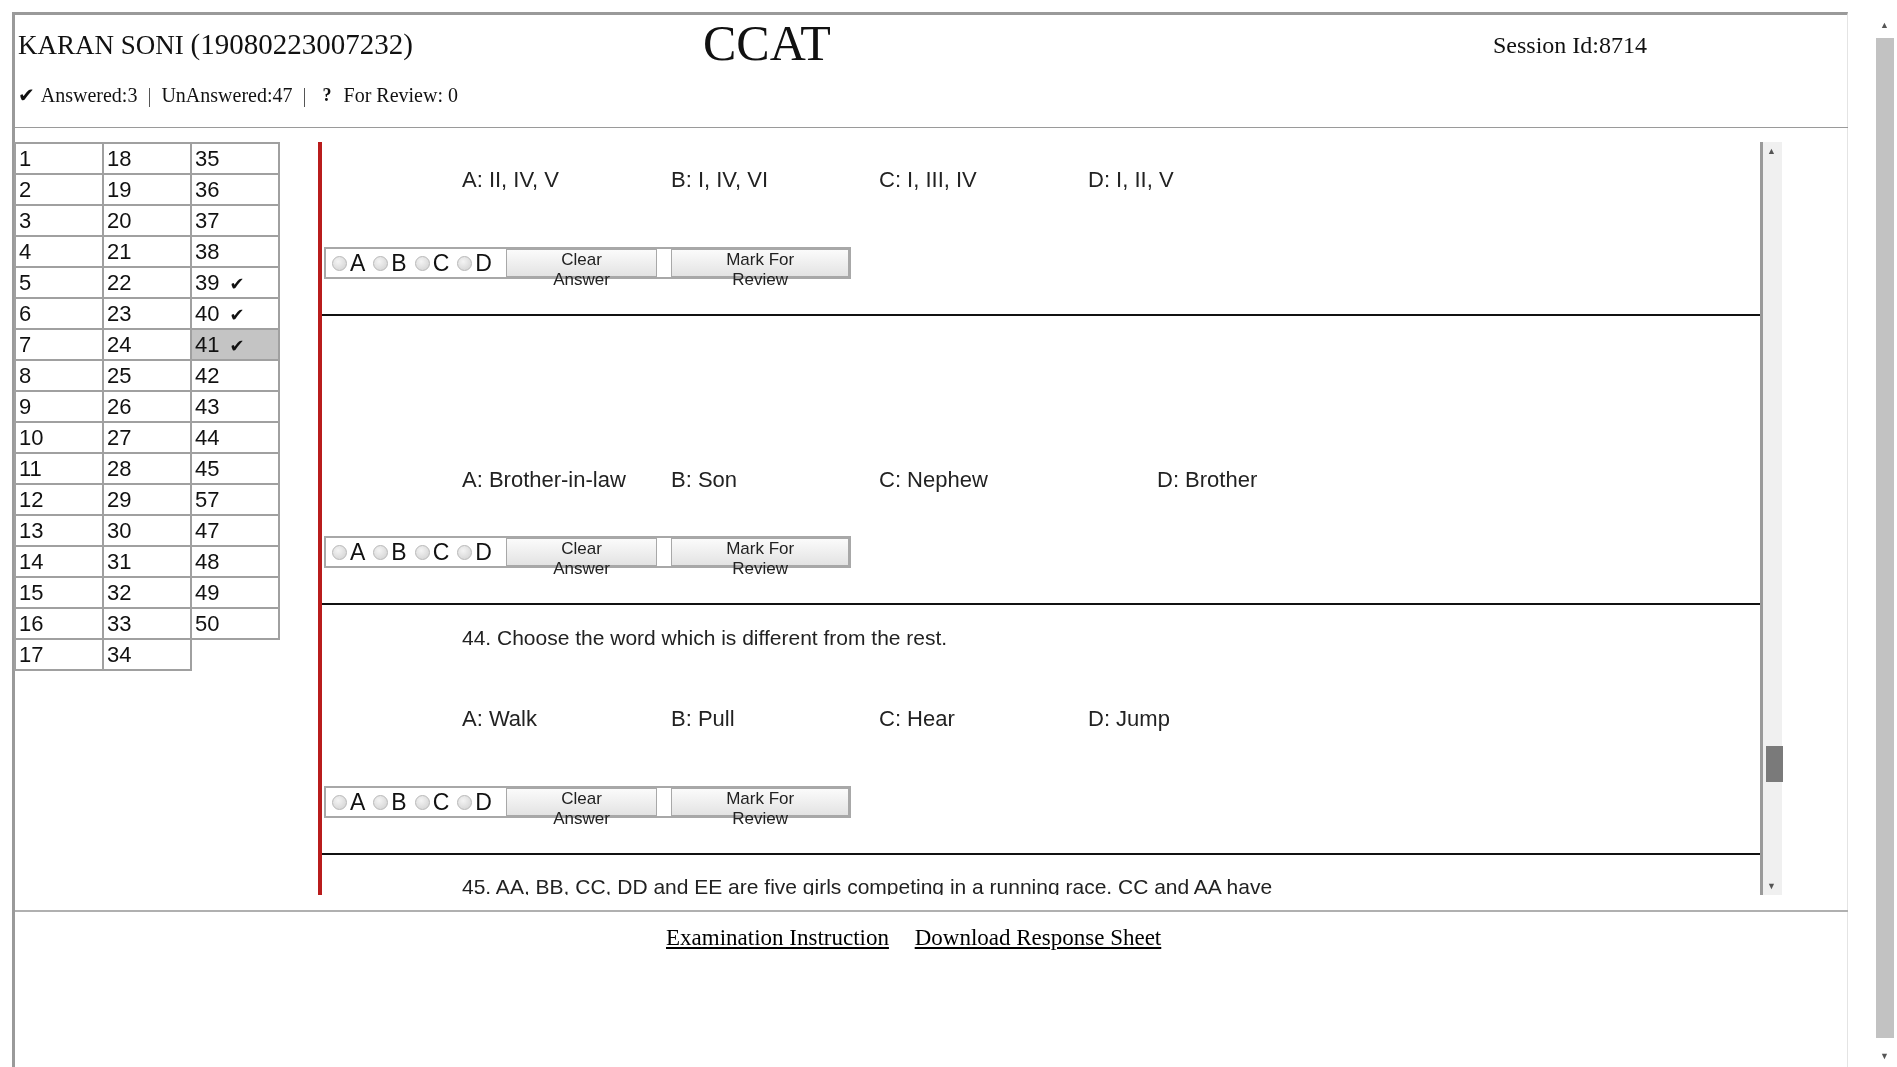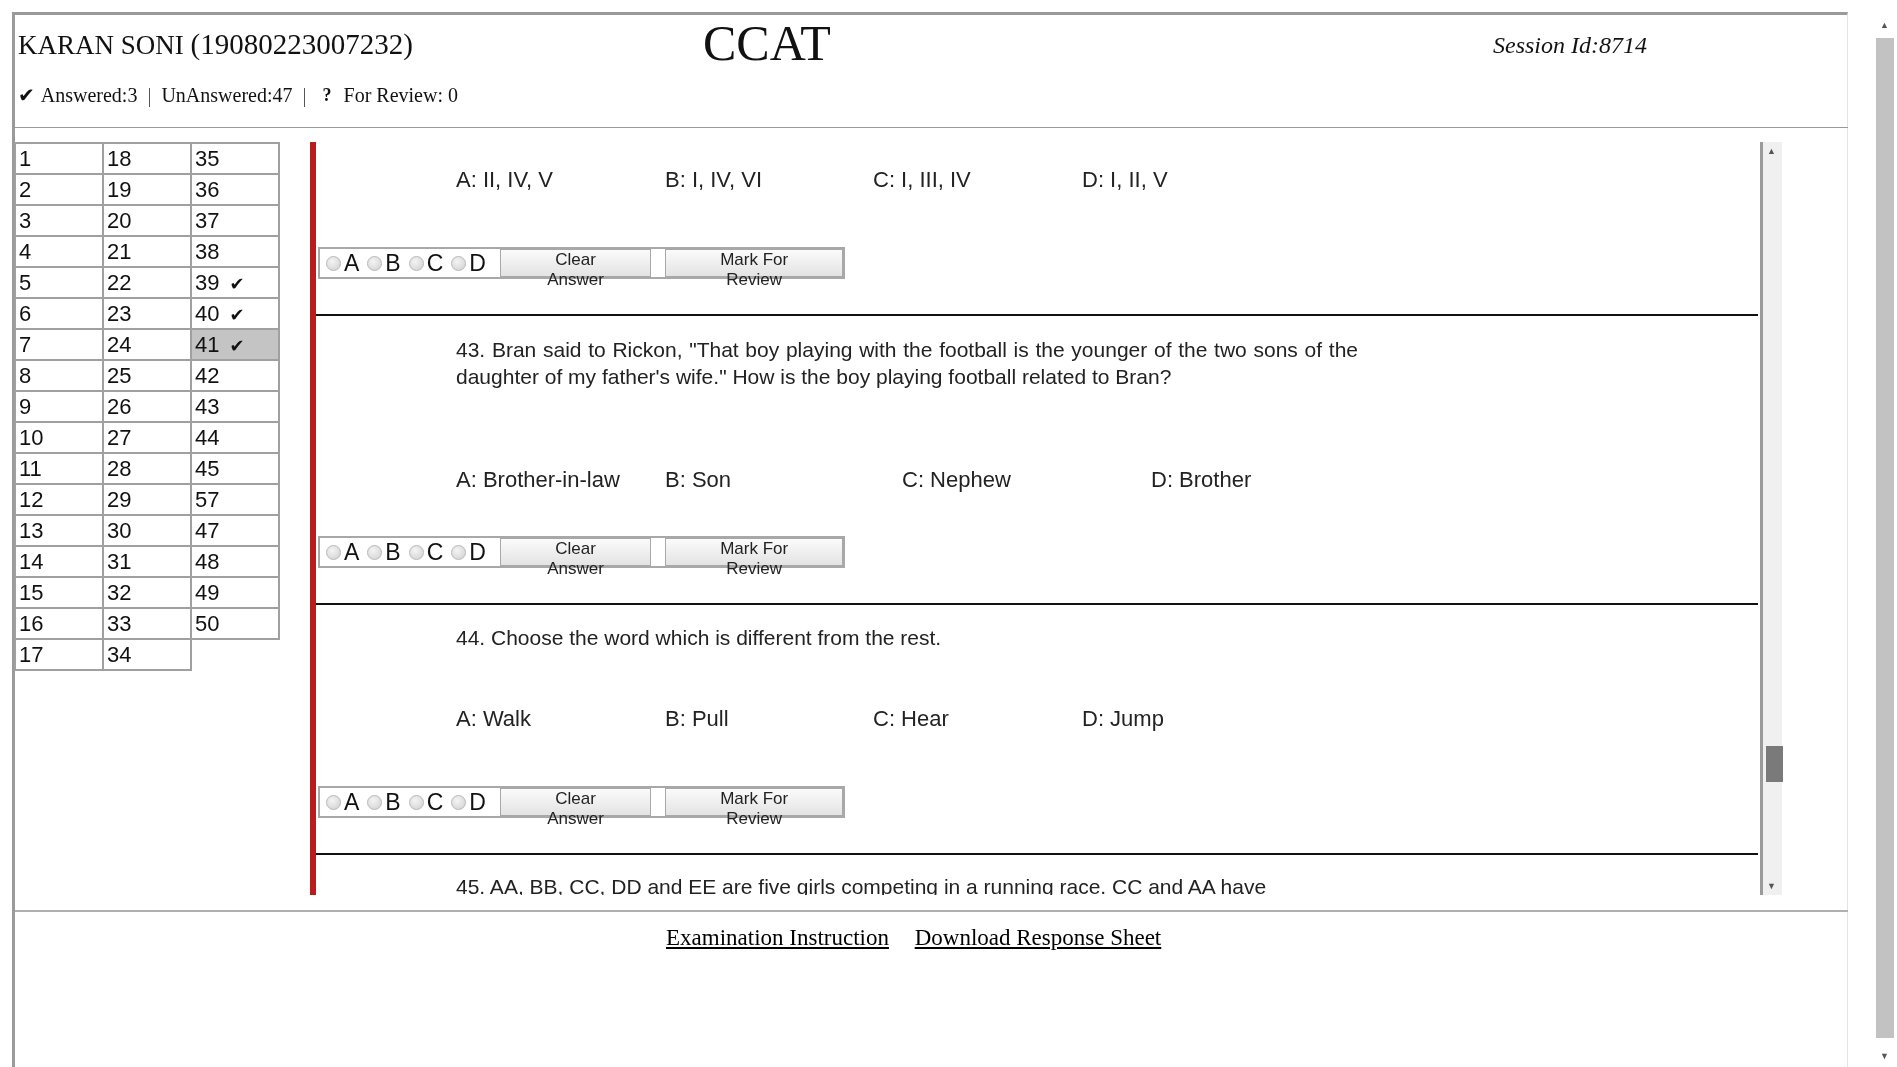--- a/index.html
+++ b/index.html
@@ -8,35 +8,35 @@
     background:#ffffff; font-family:"Liberation Serif", serif; color:#111;
   }
   .frame {
     position:absolute; left:12px; top:12px; width:1836px; height:1055px;
     border-top:3px solid #9a9a9a; border-left:3px solid #9a9a9a;
     border-right:1px solid #e4e4e4; box-sizing:border-box;
   }
   .name-line { position:absolute; left:18px; top:28px; font-size:27px; }
   .name-line .id { font-size:29px; }
   .title { position:absolute; left:703px; top:14px; font-size:50px; font-family:"Liberation Serif", serif; }
-  .session { position:absolute; left:1493px; top:32px; font-size:24px;font-style:italic; }
+  .session { position:absolute; left:1493px; top:32px; font-size:24px; }
   .status { position:absolute; left:18px; top:83px; font-size:20px; display:flex; align-items:center; gap:6px; }
   .status .sep { color:#555; margin:0 4px; }
   .status .check { font-size:20px; }
   .status .q { font-weight:bold; font-size:18px; margin-left:6px; margin-right:6px; }
   .hsep-top { position:absolute; left:15px; top:127px; width:1833px; height:1px; background:#9a9a9a; }
   .hsep-bottom { position:absolute; left:15px; top:910px; width:1833px; height:2px; background:#b0b0b0; }
 
   .grid { position:absolute; left:14px; top:142px; border-collapse:collapse; font-family:"Liberation Sans", sans-serif; font-size:22px; }
   .grid td { width:88px; height:31px; border:2px solid #a0a0a0; padding:0 0 0 3px; box-sizing:border-box; color:#111; cursor:pointer; }
   .grid td.empty { border:none; cursor:default; }
   .grid td.current { background:#c4c4c4; }
   .grid td .tick { margin-left:10px; font-size:18px; }
 
-  .qpane { position:absolute; left:310px; top:142px; width:1442px; height:753px; overflow:hidden; border-left:6px solid #b91c1c; font-family:"Liberation Sans", sans-serif; }
+  .qpane { position:absolute; left:318px; top:142px; width:1442px; height:753px; overflow:hidden; border-left:4px solid #b91c1c; font-family:"Liberation Sans", sans-serif; }
   .vscroll { position:absolute; left:1760px; top:142px; width:22px; height:753px; background:#f0f0f0; border-left:3px solid #9a9a9a; box-sizing:border-box; }
   .vscroll .up, .vscroll .down { position:absolute; left:4px; font-size:9px; color:#555; }
   .vscroll .up { top:4px; } .vscroll .down { bottom:4px; }
   .vscroll .thumb { position:absolute; left:3px; top:604px; width:17px; height:36px; background:#7a7a7a; }
 
   .opts { position:absolute; font-size:22px; color:#222; }
   .qtext { position:absolute; left:140px; font-size:21px; line-height:27px; color:#222; text-align:justify; width:902px; }
   .answer-bar {
     position:absolute; left:2px; width:527px; height:32px; border:2px solid #a8a8a8; box-sizing:border-box;
     display:flex; align-items:center; padding-left:6px; gap:0; background:#fff;
@@ -195,24 +195,23 @@
     <label class="radio">
         <span class="dot"></span>
         <span>D</span>
       </label>
     <button class="btn">Clear Answer</button>
     <button class="btn review">Mark For Review</button>
   </div>
 
   <div class="qdiv" style="top:172px;"></div>
 
-  <div class="qtext" style="top:194px;">43. Bran said to Rickon, "That boy playing with the football is the younger of the two sons of the daughter of my father's wife." How is the boy playing football related to Bran?</div>
   <div class="opts" style="left:140px; top:325px;">A: Brother-in-law</div>
   <div class="opts" style="left:349px; top:325px;">B: Son</div>
-  <div class="opts" style="left:557px; top:325px;margin-left:29px;">C: Nephew</div>
+  <div class="opts" style="left:557px; top:325px;">C: Nephew</div>
   <div class="opts" style="left:835px; top:325px;">D: Brother</div>
 
   <div class="answer-bar" style="top:394px;">
     <label class="radio">
         <span class="dot"></span>
         <span>A</span>
       </label>
     <label class="radio">
         <span class="dot"></span>
         <span>B</span>

